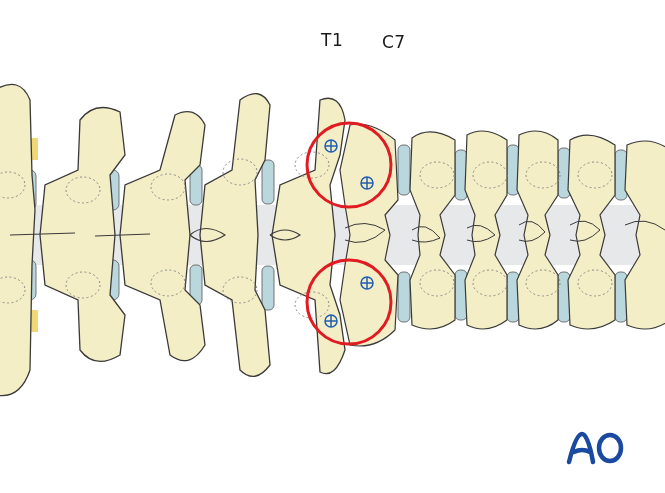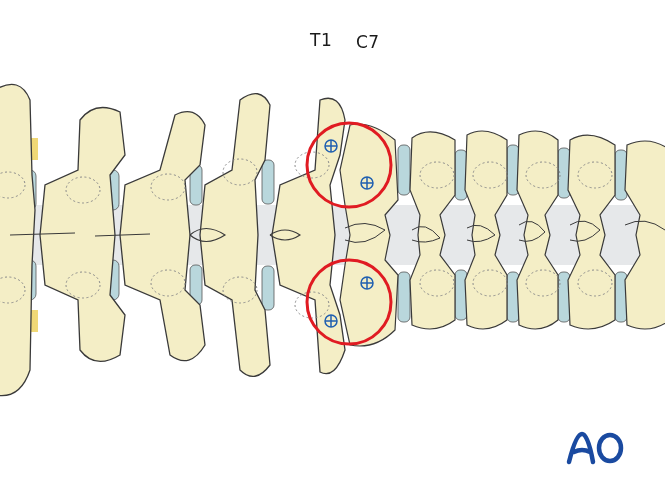--- a/index.html
+++ b/index.html
@@ -1,19 +1,19 @@
 <!DOCTYPE html>
 <html><head>
 <meta charset="utf-8">
 <style>
   html,body{margin:0;padding:0;background:#ffffff;}
   .canvas{position:relative;width:665px;height:493px;background:#fff;overflow:hidden;font-family:"DejaVu Sans","Liberation Sans",sans-serif;}
   .label{position:absolute;font-size:17px;color:#1a1a1a;letter-spacing:0.5px;}
-  .lbl-t1{left:310px;top:30px;}
-  .lbl-c7{left:356px;top:32px;}
+  .lbl-t1{left:321px;top:30px;}
+  .lbl-c7{left:382px;top:32px;}
   svg.illus{position:absolute;left:0;top:0;}
   .logo{position:absolute;left:566px;top:428px;width:58px;height:40px;}
 </style>
 </head>
 <body>
 
 <div class="canvas">
 
   <svg class="illus" width="665" height="493" viewBox="0 0 665 493">
     <defs>

